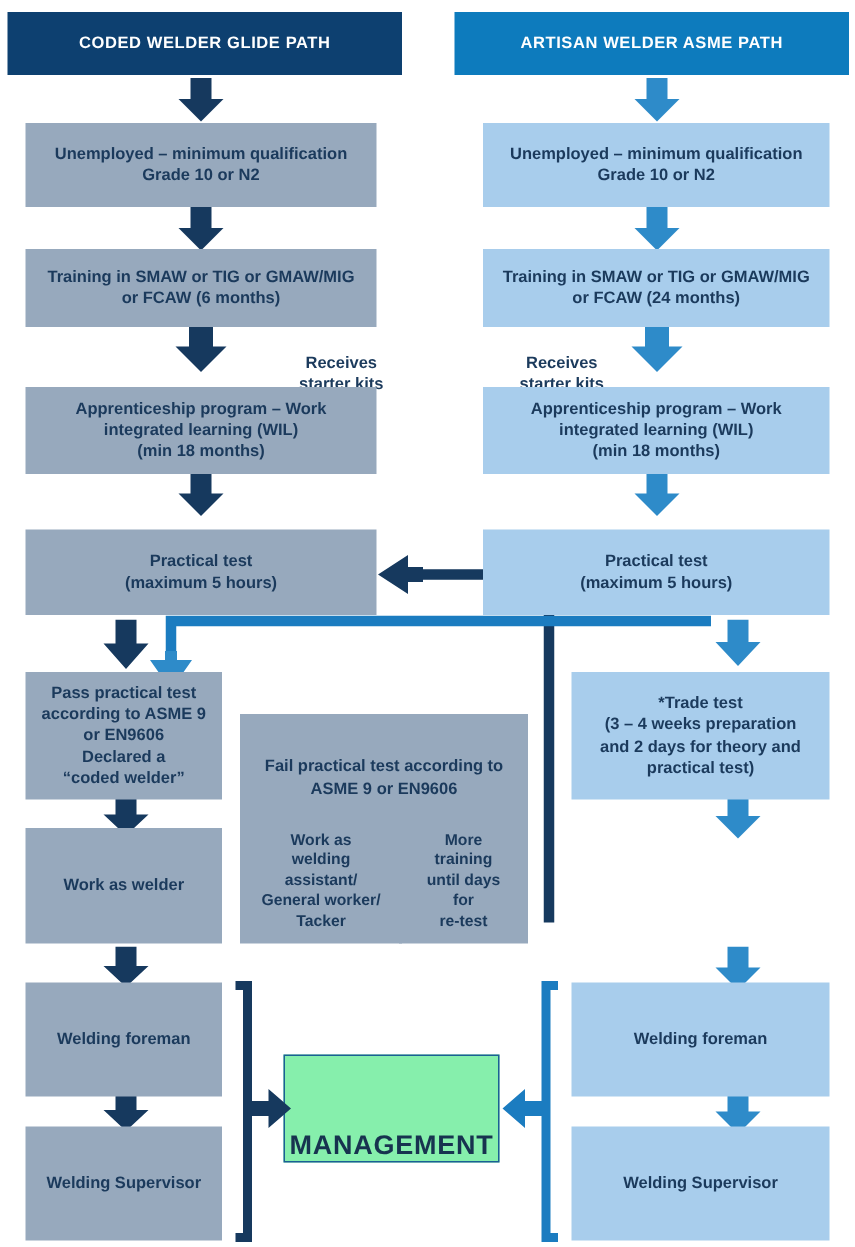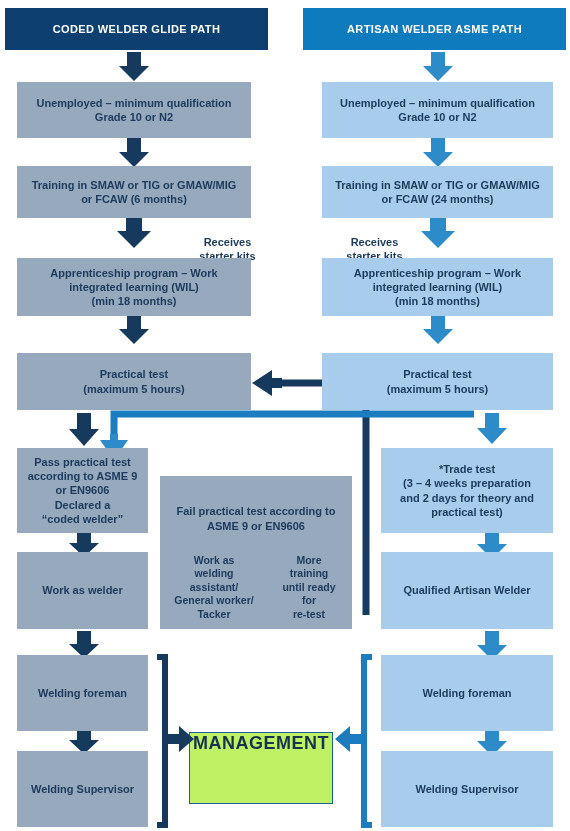--- a/index.html
+++ b/index.html
@@ -35,29 +35,28 @@
     line-height:1.28;
     box-sizing:border-box;
     padding:2px 4px;
   }
   .box.l{background:#97a9bd;font-size:11px;}
   .box.r{background:#a8cdec;font-size:11px;}
   .box.small{font-size:10.5px;}
 
   .mgmt{
     position:absolute;
-    display:flex;align-items:flex-start;justify-content:center;
-    background:#bef264;
+    display:flex;align-items:flex-end;justify-content:center;
+    background:#86efac;
     border:1.5px solid #1b5f94;
     color:#17334f;
     font-size:18px;
     font-weight:bold;
     letter-spacing:.5px;
     box-sizing:border-box;
-    margin-top:29px;
   }
 
   .note{
     position:absolute;
     font-weight:bold;
     font-size:11px;
     color:#1b3a5c;
     line-height:1.25;
     text-align:center;
     white-space:pre-line;
@@ -225,21 +224,21 @@
     <span style="white-space:pre-line">Work as
 welding
 assistant/
 General worker/
 Tacker</span>
   </div>
 
   <div class="box l small" style="left:266px;top:546px;width:86px;height:83px;">
     <span style="white-space:pre-line">More
 training
-until ready
+until days
 for
 re-test</span>
   </div>
 
   <div class="box l" style="left:17px;top:655px;width:131px;height:76px;">
     <span style="white-space:pre-line">Welding foreman</span>
   </div>
 
   <div class="box l" style="left:17px;top:751px;width:131px;height:76px;">
     <span style="white-space:pre-line">Welding Supervisor</span>
@@ -271,23 +270,20 @@
 (maximum 5 hours)</span>
   </div>
 
   <div class="box r" style="left:381px;top:448px;width:172px;height:85px;">
     <span style="white-space:pre-line">*Trade test
 (3 – 4 weeks preparation
 and 2 days for theory and
 practical test)</span>
   </div>
 
-  <div class="box r" style="left:381px;top:552px;width:172px;height:77px;">
-    <span style="white-space:pre-line">Qualified Artisan Welder</span>
-  </div>
 
   <div class="box r" style="left:381px;top:655px;width:172px;height:76px;">
     <span style="white-space:pre-line">Welding foreman</span>
   </div>
 
   <div class="box r" style="left:381px;top:751px;width:172px;height:76px;">
     <span style="white-space:pre-line">Welding Supervisor</span>
   </div>
 
   <div class="mgmt" style="left:189px;top:703px;width:144px;height:72px;">

